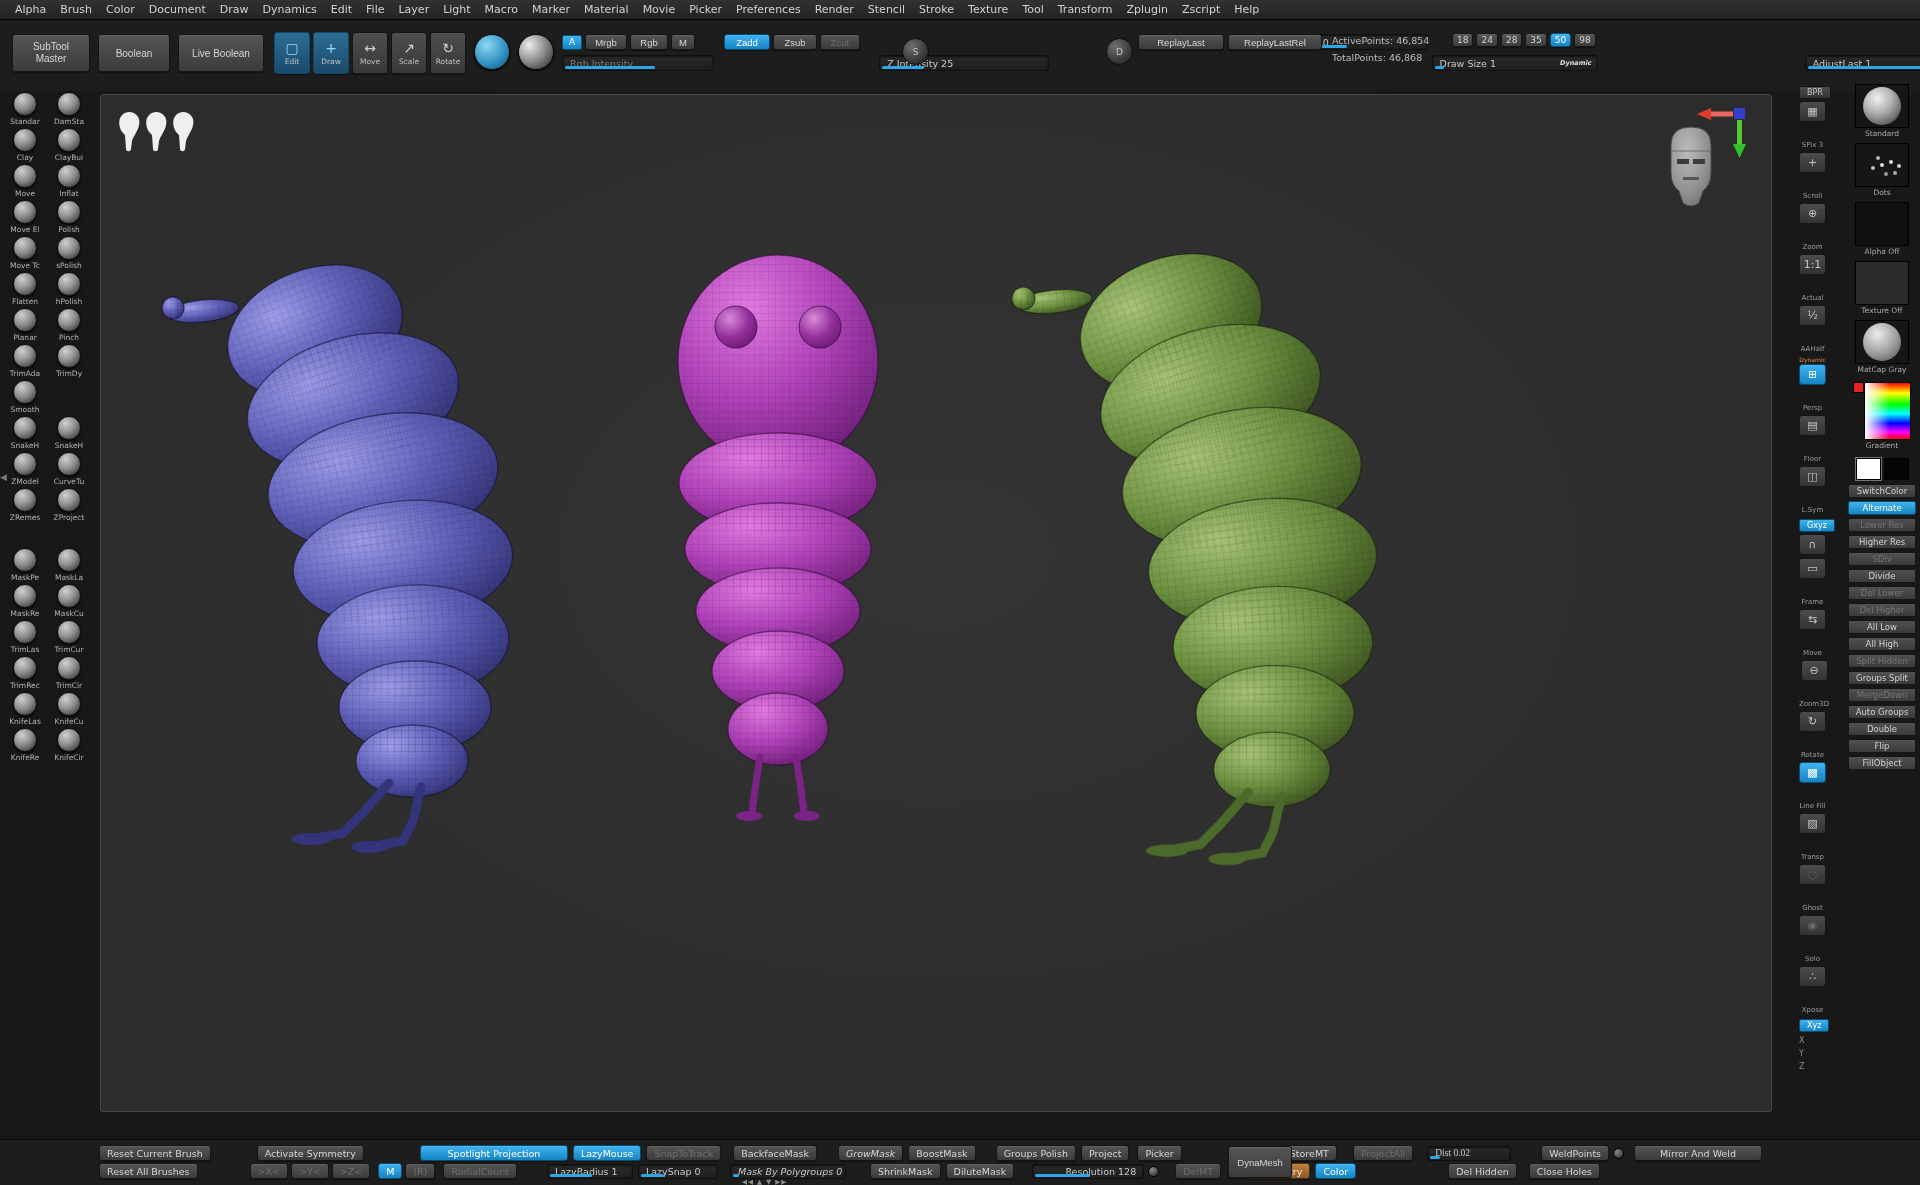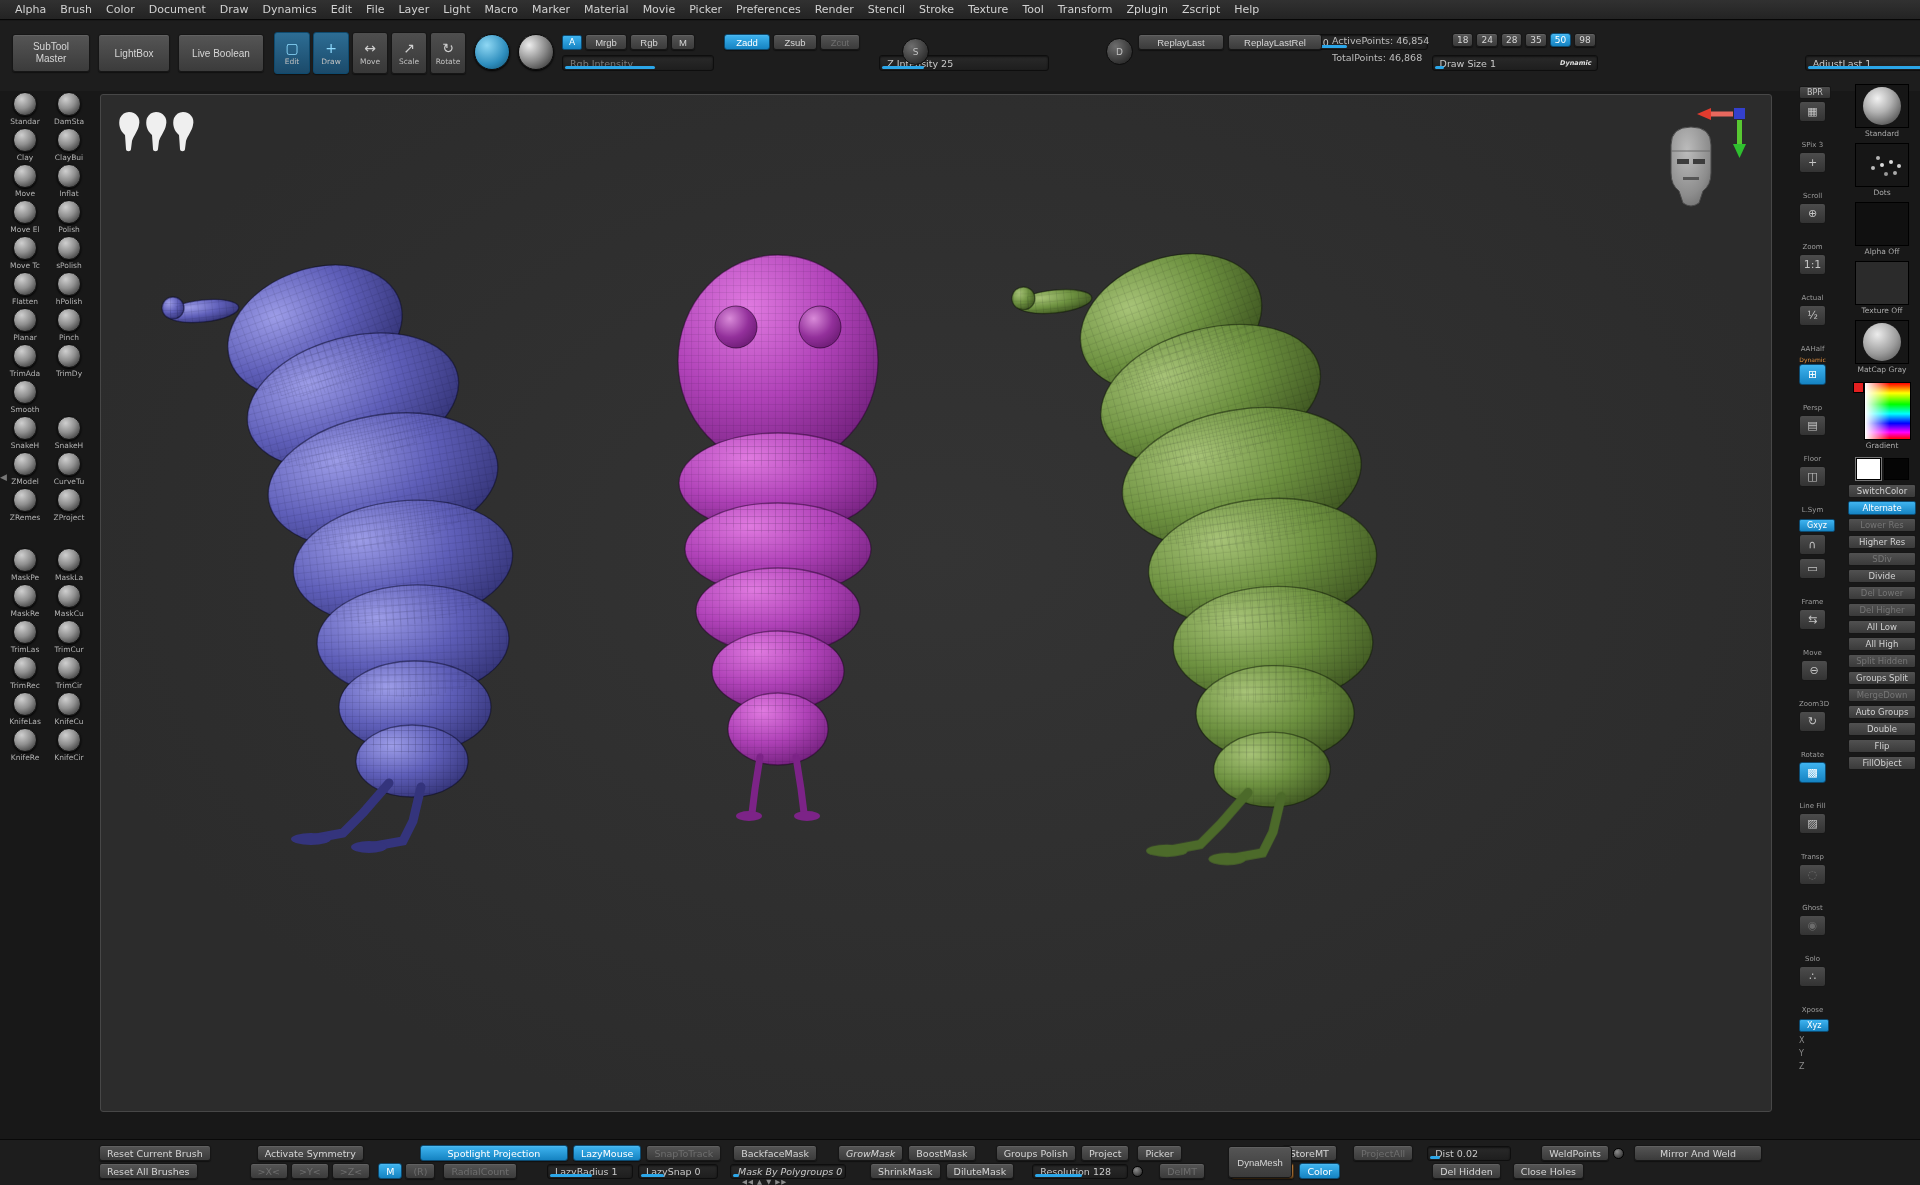--- a/index.html
+++ b/index.html
@@ -121,21 +121,21 @@
     <div class="menu-item">Zplugin</div>
     <div class="menu-item">Zscript</div>
     <div class="menu-item">Help</div>
   </div>
 
 <div id="shelf">
   <button class="btn bigbtn col2 abs" style="left:12px;top:13px;width:78px">
     <span>SubTool</span>
     <span>Master</span>
   </button>
-  <button class="btn bigbtn abs" style="left:98px;top:13px;width:72px">LightBox</button>
+  <button class="btn bigbtn abs" style="left:98px;top:13px;width:72px">Boolean</button>
   <button class="btn bigbtn abs" style="left:178px;top:13px;width:86px">Live Boolean</button>
 
   <div id="modes" class="abs" style="left:274px;top:11px;display:flex">
       <div class="mode on">
         <div class="mglyph">▢</div>
         <div class="mlabel">Edit</div>
       </div>
       <div class="mode on">
         <div class="mglyph">+</div>
         <div class="mlabel">Draw</div>
@@ -666,21 +666,21 @@
       <div class="btn blue" style="margin-left: 5px;">LazyMouse</div>
       <div class="btn dim" style="margin-left: 5px;">SnapToTrack</div>
       <div class="btn" style="margin-left: 12px;">BackfaceMask</div>
       <div class="btn" style="margin-left: 21px; font-style: italic;">GrowMask</div>
       <div class="btn" style="margin-left: 5px;">BoostMask</div>
       <div class="btn" style="margin-left: 20px;">Groups Polish</div>
       <div class="btn" style="margin-left: 5px;">Project</div>
       <div class="btn" style="margin-left: 8px;">Picker</div>
       <div class="btn" style="margin-left: 100px;">StoreMT</div>
       <div class="btn dim" style="margin-left: 16px;">ProjectAll</div>
-      <div class="slider bslider" style="width: 84px; margin-left: 14px;">
+      <div class="slider bslider" style="width: 84px; margin-left: 14px; font-family: Liberation Serif, serif;">
         <div class="stext">Dist 0.02</div>
         <div class="fill" style="width: 12%;"></div>
       </div>
       <div class="btn" style="margin-left: 30px;">WeldPoints</div>
       <div class="knob" style="margin-left: 4px;"></div>
       <div class="btn" style="min-width: 128px; margin-left: 10px;">Mirror And Weld</div>
     </div>
   <div id="row2">
       <div class="btn" style="margin-left: 4px;">Reset All Brushes</div>
       <div class="btn dim" style="margin-left: 52px;">&gt;X&lt;</div>
@@ -696,21 +696,21 @@
       <div class="slider bslider" style="width: 80px; margin-left: 5px;">
         <div class="stext">LazySnap 0</div>
         <div class="fill" style="width: 30%;"></div>
       </div>
       <div class="slider bslider" style="width: 116px; margin-left: 12px; font-style: italic;">
         <div class="stext">Mask By Polygroups 0</div>
         <div class="fill" style="width: 5%;"></div>
       </div>
       <div class="btn" style="margin-left: 24px;">ShrinkMask</div>
       <div class="btn" style="margin-left: 5px;">DiluteMask</div>
-      <div class="slider bslider" style="width: 96px; margin-left: 18px;">
+      <div class="slider bslider" style="width: 112px; margin-left: 18px; justify-content: flex-end;">
         <div class="stext">Resolution 128</div>
         <div class="fill" style="width: 50%;"></div>
       </div>
       <div class="knob" style="margin-left: 4px;"></div>
       <div class="btn dim" style="margin-left: 16px;">DelMT</div>
       <div class="btn orange" style="margin-left: 26px;">Geometry</div>
       <div class="btn blue" style="margin-left: 5px;">Color</div>
       <div class="btn" style="margin-left: 92px;">Del Hidden</div>
       <div class="btn" style="margin-left: 12px;">Close Holes</div>
     </div>

